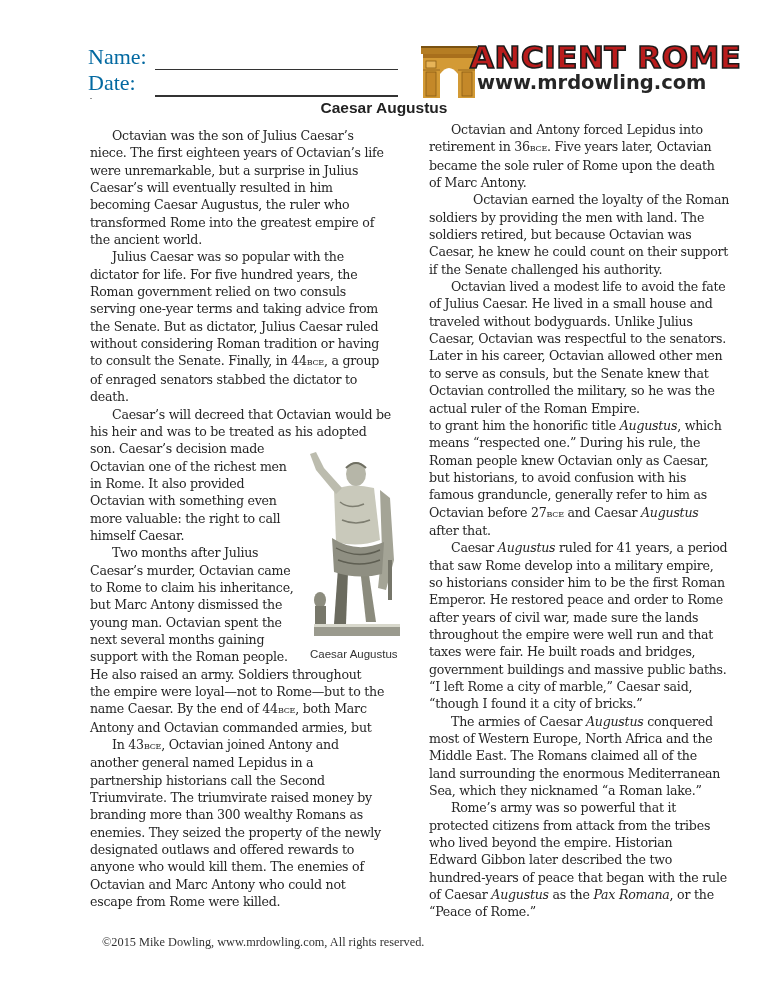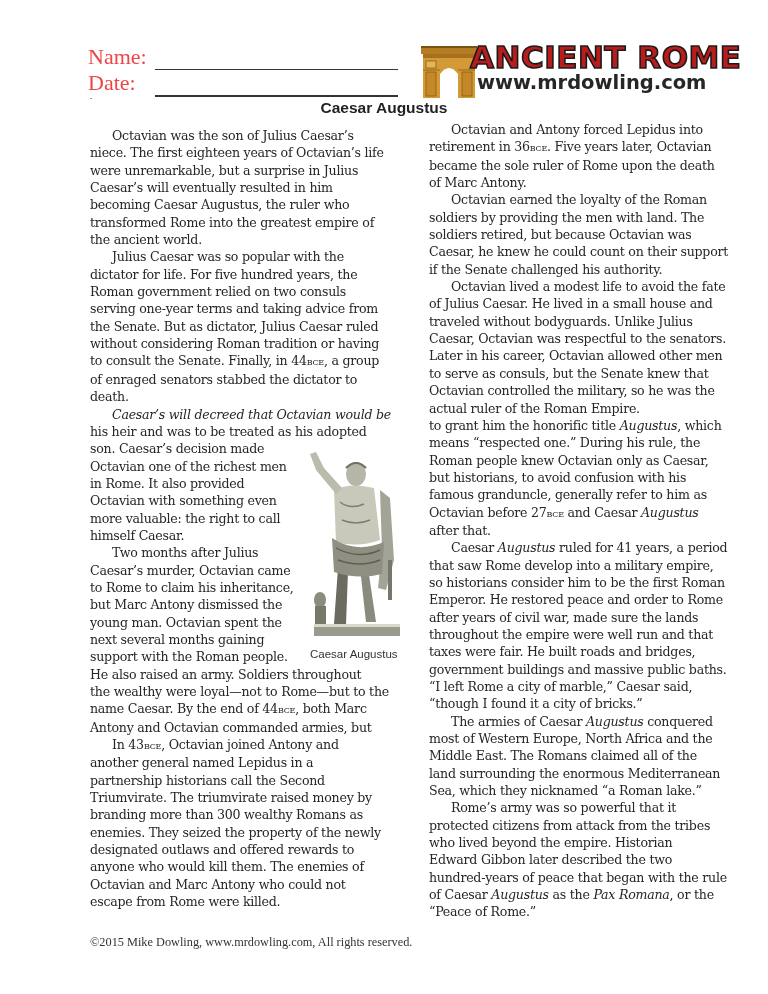--- a/index.html
+++ b/index.html
@@ -14,21 +14,21 @@
       overflow: hidden;
       color: #1f1f1f;
     }
 
     
     .header-field {
       position: absolute;
       left: 88px;
       font-family: "Liberation Serif", serif;
       font-size: 22px;
-      color: #ef4444;
+      color: #0369a1;
       line-height: 22px;
     }
     .header-field.name { top: 46px; }
     .header-field.date { top: 72px; }
     .header-line {
       position: absolute;
       left: 155px;
       width: 243px;
       height: 0;
       border-top: 1.5px solid #333;
@@ -123,21 +123,21 @@
       top: 200px;
       font-family: "Liberation Sans", sans-serif;
       font-size: 11.5px;
       color: #333;
       white-space: nowrap;
     }
 
     
     .footer {
       position: absolute;
-      left: 90px;
+      left: 102px;
       top: 935px;
       font-family: "Liberation Serif", serif;
       font-size: 12.3px;
       color: #333;
       white-space: nowrap;
     }
   </style>
 </head>
 <body>
 
@@ -176,57 +176,57 @@
     <span class="line">the ancient world.</span>
     <span class="line" style="padding-left: 22px;">Julius Caesar was so popular with the</span>
     <span class="line">dictator for life. For five hundred years, the</span>
     <span class="line">Roman government relied on two consuls</span>
     <span class="line">serving one-year terms and taking advice from</span>
     <span class="line">the Senate.   But as dictator, Julius Caesar ruled</span>
     <span class="line">without considering Roman tradition or having</span>
     <span class="line">to consult the Senate.  Finally, in 44<span class="sc">bce</span>, a group</span>
     <span class="line">of enraged senators stabbed the dictator to</span>
     <span class="line">death.</span>
-    <span class="line" style="padding-left: 22px; font-style: italic;">Caesar’s will decreed that Octavian would be</span>
+    <span class="line" style="padding-left: 22px;">Caesar’s will decreed that Octavian would be</span>
     <span class="line">his heir and was to be treated as his adopted</span>
     <span class="line">son.  Caesar’s decision made</span>
     <span class="line">Octavian one of the richest men</span>
     <span class="line">in Rome.  It also provided</span>
     <span class="line">Octavian with something even</span>
     <span class="line">more valuable: the right to call</span>
     <span class="line">himself Caesar.</span>
     <span class="line" style="padding-left: 22px;">Two months after Julius</span>
     <span class="line">Caesar’s murder, Octavian came</span>
     <span class="line">to Rome to claim his inheritance,</span>
     <span class="line">but Marc Antony dismissed the</span>
     <span class="line">young man.  Octavian spent the</span>
     <span class="line">next several months gaining</span>
     <span class="line">support with the Roman people.</span>
     <span class="line">He also raised an army.  Soldiers throughout</span>
-    <span class="line">the wealthy were loyal—not to Rome—but to the</span>
+    <span class="line">the empire were loyal—not to Rome—but to the</span>
     <span class="line">name Caesar.  By the end of 44<span class="sc">bce</span>, both Marc</span>
     <span class="line">Antony and Octavian commanded armies, but</span>
     <span class="line" style="padding-left: 22px;">In 43<span class="sc">bce</span>, Octavian joined Antony and</span>
     <span class="line">another general named Lepidus in a</span>
     <span class="line">partnership historians call the Second</span>
     <span class="line">Triumvirate.  The triumvirate raised money by</span>
     <span class="line">branding more than 300 wealthy Romans as</span>
     <span class="line">enemies.  They seized the property of the newly</span>
     <span class="line">designated outlaws and offered rewards to</span>
     <span class="line">anyone who would kill them.  The enemies of</span>
     <span class="line">Octavian and Marc Antony who could not</span>
     <span class="line">escape from Rome were killed.</span>
   </div>
 
 <div class="column right" id="col-right">
     <span class="line" style="padding-left: 22px;">Octavian and Antony forced Lepidus into</span>
     <span class="line">retirement in 36<span class="sc">bce</span>.  Five years later, Octavian</span>
     <span class="line">became the sole ruler of Rome upon the death</span>
     <span class="line">of Marc Antony.</span>
-    <span class="line" style="padding-left: 22px;">Octavian earned the loyalty of the Roman</span>
+    <span class="line" style="padding-left: 22px; text-align: right;">Octavian earned the loyalty of the Roman</span>
     <span class="line">soldiers by providing the men with land.  The</span>
     <span class="line">soldiers retired, but because Octavian was</span>
     <span class="line">Caesar, he knew he could count on their support</span>
     <span class="line">if the Senate challenged his authority.</span>
     <span class="line" style="padding-left: 22px;">Octavian lived a modest life to avoid the fate</span>
     <span class="line">of Julius Caesar.  He lived in a small house and</span>
     <span class="line">traveled without bodyguards.  Unlike Julius</span>
     <span class="line">Caesar, Octavian was respectful to the senators.</span>
     <span class="line">Later in his career, Octavian allowed other men</span>
     <span class="line">to serve as consuls, but the Senate knew that</span>

